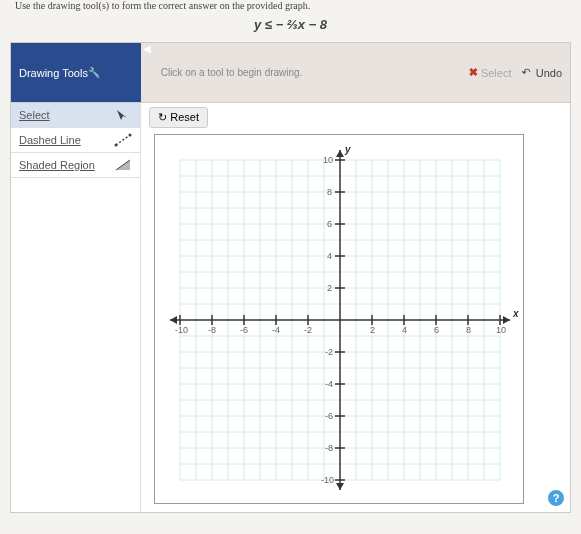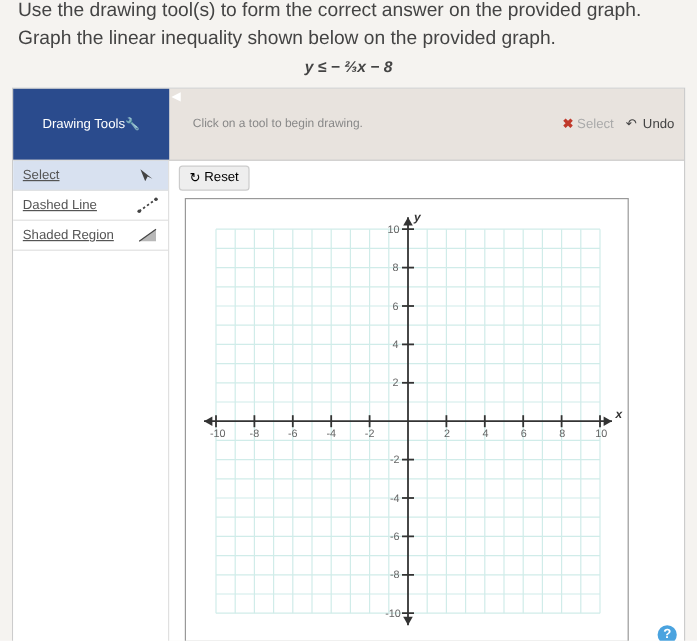--- a/index.html
+++ b/index.html
@@ -1,22 +1,22 @@
 <!DOCTYPE html>
 <html><head>
 <meta charset="utf-8">
 <style>
 * { box-sizing: border-box; margin: 0; padding: 0; }
 body { font-family: Arial, sans-serif; font-size: 12px; background: #f5f3f0; width: 581px; height: 534px; overflow: hidden; color: #333; }
 .instructions { padding: 0 15px; color: #444; }
-.instructions p { margin-bottom: 6px; font-size: 16px; }
+.instructions p { margin-bottom: 6px; font-size: 10px; font-family: Liberation Serif, serif; }
 .formula { text-align: center; font-weight: bold; font-style: italic; margin: 6px 0 10px; font-size: 13px; }
 .app-frame { margin: 5px 10px; border: 1px solid #ccc; background: #fff; }
 .top-bar { display: flex; background: #e8e3de; border-bottom: 1px solid #ccc; }
-.tools-header { width: 130px; min-width: 130px; background: #2a4b8d; color: #fff; padding: 6px 8px; font-size: 11px; display: flex; align-items: center; justify-content: center; }
+.tools-header { width: 130px; min-width: 130px; background: #2a4b8d; color: #fff; padding: 6px 8px; font-size: 11px; display: flex; align-items: center; justify-content: flex-start; }
 .wrench { font-size: 10px; }
 .arrow-l { color: #fff; font-size: 10px; padding: 0 2px; }
 .hint { flex: 1; color: #888; font-size: 10px; padding: 24px 8px; }
 .top-actions { display: flex; align-items: center; padding-right: 8px; gap: 10px; }
 .action-btn { background: none; border: none; font-size: 11px; cursor: pointer; display: flex; align-items: center; gap: 3px; }
 .del { color: #aaa; }
 .undo { color: #444; }
 .undo::before { content: "↶"; margin-right: 2px; }
 .del .x-ico { color: #c0392b; font-weight: bold; }
 .body-area { display: flex; }
@@ -37,21 +37,20 @@
 .axis-arrow { fill: #333; }
 .tick { stroke: #333; stroke-width: 1.5; }
 .axis-label { font-size: 9px; fill: #666; font-family: Arial; }
 .axis-name { font-size: 10px; fill: #333; font-weight: bold; font-style: italic; }
 </style>
 </head>
 <body>
 
 <div class="instructions">
   <p>Use the drawing tool(s) to form the correct answer on the provided graph.</p>
-  <p>Graph the linear inequality shown below on the provided graph.</p>
   <div class="formula">y ≤  − ⅔x − 8</div>
 </div>
 
 <div class="app-frame">
   <div class="top-bar">
     <div class="tools-header">
       <span>Drawing Tools</span>
       <span class="wrench">🔧</span>
     </div>
     <span class="arrow-l">◀</span>

